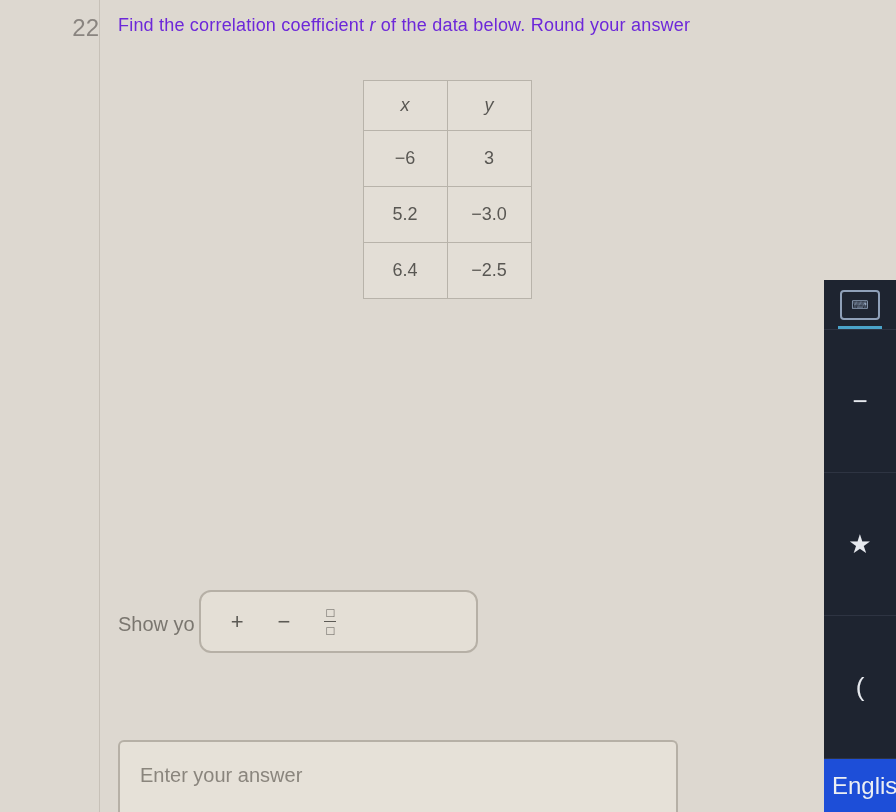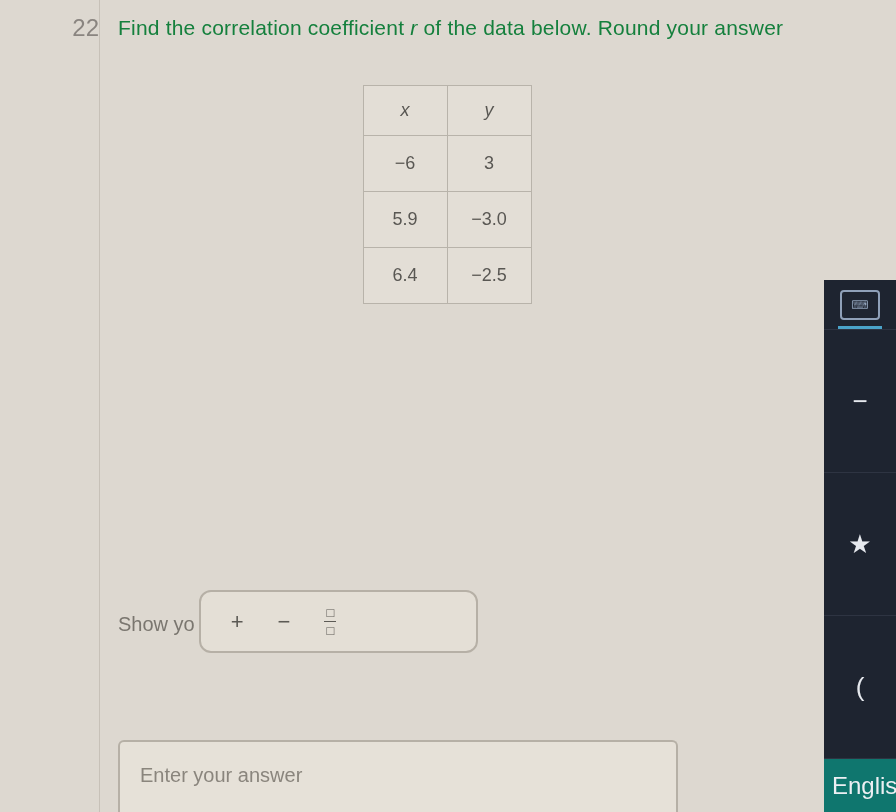--- a/index.html
+++ b/index.html
@@ -24,22 +24,22 @@
       color: #8a8580;
       font-size: 24px;
       border-right: 1px solid #c7c1b8;
     }
     .content {
       flex: 1;
       padding: 12px 0 0 18px;
       position: relative;
     }
     .prompt {
-      font-size: 21px;
-      color: #15803d;
+      font-size: 18px;
+      color: #6d28d9;
       line-height: 1.55;
       letter-spacing: 0.2px;
     }
     .prompt .r { font-style: italic; }
     .data-table-wrap {
       margin-top: 40px;
       display: flex;
       justify-content: center;
       padding-right: 120px;
     }
@@ -145,21 +145,21 @@
       color: #e6e9ee;
       border-top: 1px solid #2e3442;
     }
     .kbd .lang {
       height: 54px;
       width: 100%;
       display:flex;align-items:center;justify-content:flex-start;
       padding-left: 8px;
       font-size: 24px;
       color: #eceff3;
-      background:#0f766e;
+      background:#1d4ed8;
       border-top:1px solid #2e3442;
       overflow:hidden;
     }
   </style>
 </head>
 <body>
 
 <div class="page">
   <div class="qnum-col">22</div>
 
@@ -175,21 +175,21 @@
             <th>x</th>
             <th>y</th>
           </tr>
         </thead>
         <tbody>
           <tr>
             <td>−6</td>
             <td>3</td>
           </tr>
           <tr>
-            <td>5.9</td>
+            <td>5.2</td>
             <td>−3.0</td>
           </tr>
           <tr>
             <td>6.4</td>
             <td>−2.5</td>
           </tr>
         </tbody>
       </table>
     </div>
 

